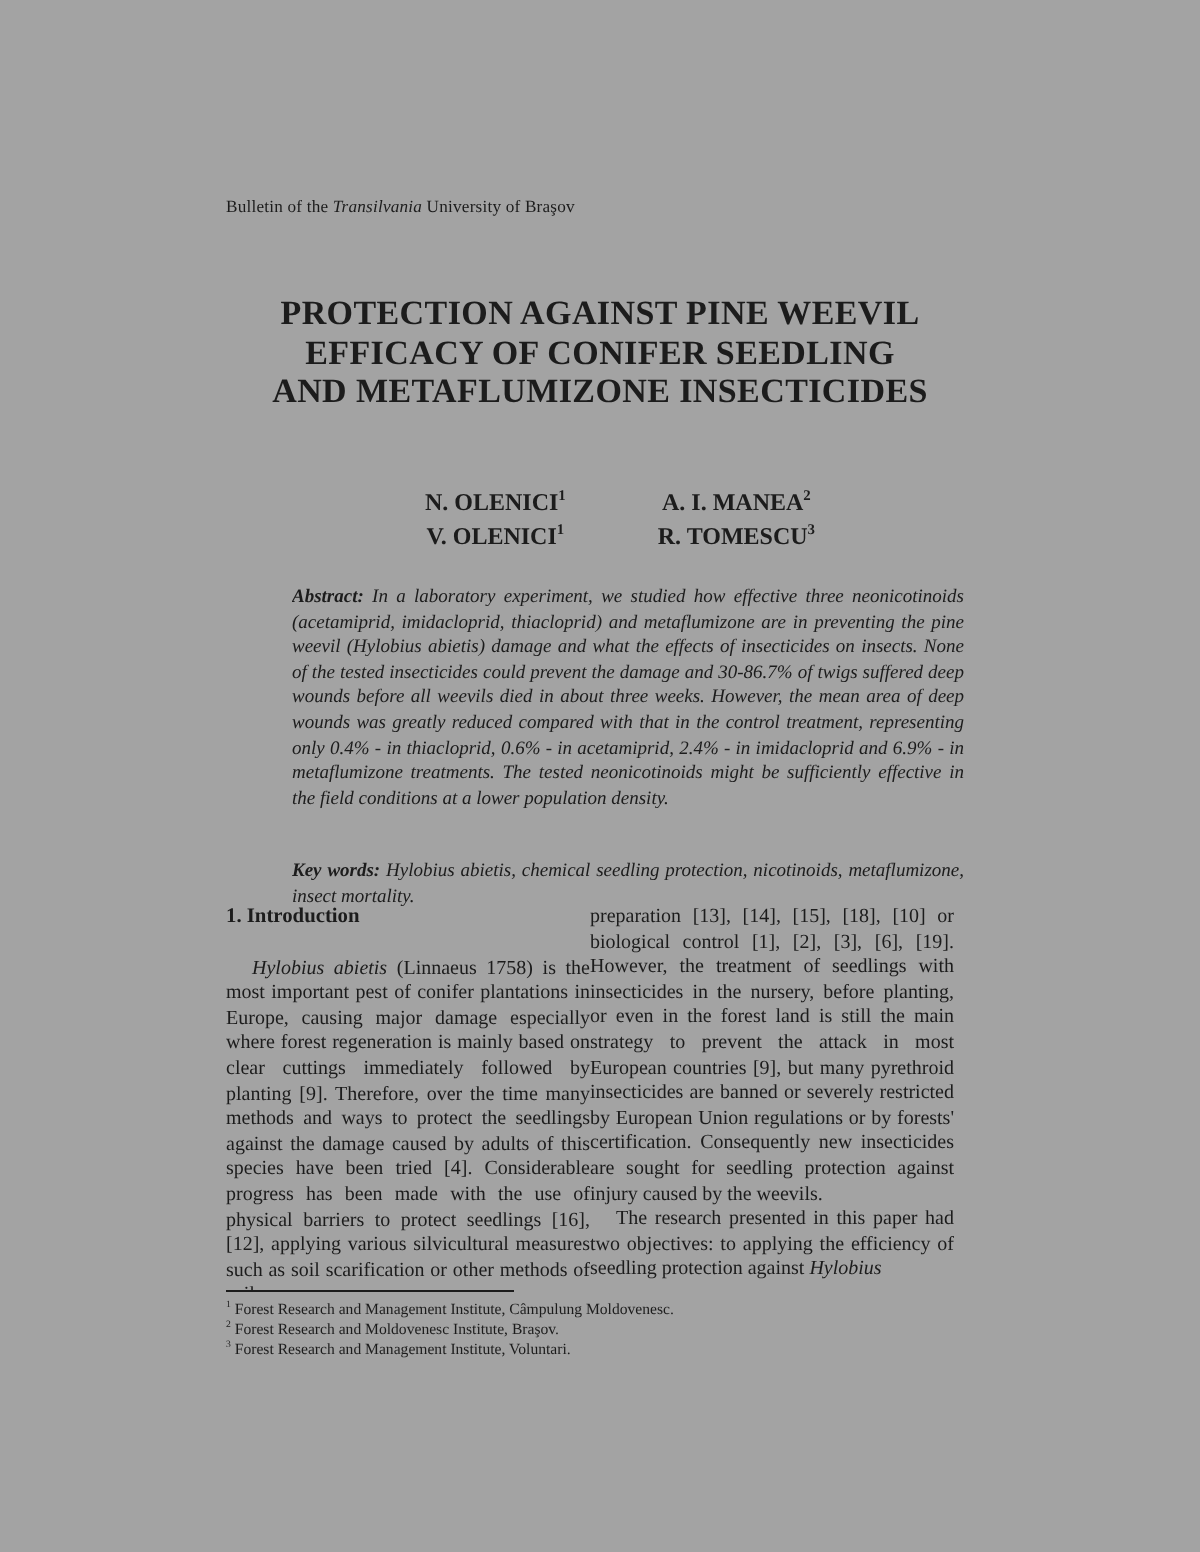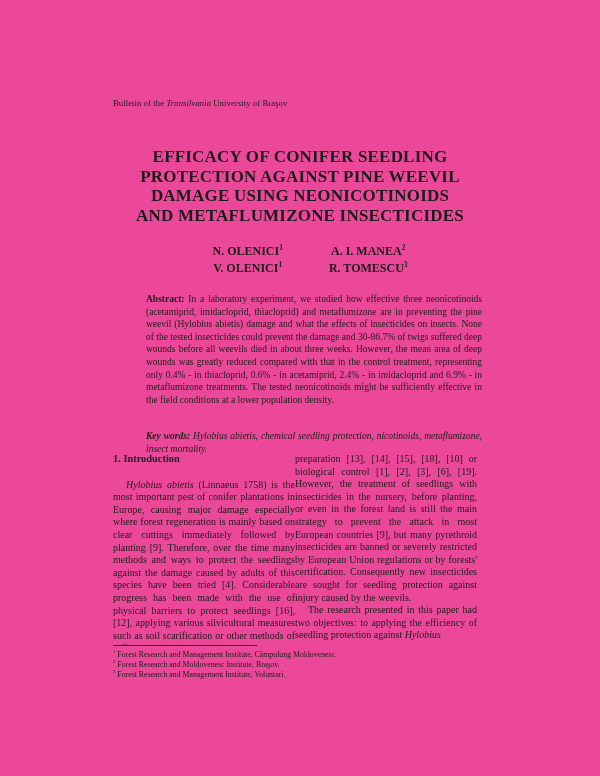--- a/index.html
+++ b/index.html
@@ -1,36 +1,36 @@
 <!DOCTYPE html>
 <html><head>
 <meta charset="utf-8">
 <style>
   html,body{margin:0;padding:0;}
   body{
     width:600px;height:776px;background:#ffffff;
     font-family:"Liberation Serif", serif;color:#1c1c1c;
   }
-  .page{position:relative;width:600px;height:776px;overflow:hidden;background:#ec4899;}
+  .page{position:relative;width:600px;height:776px;overflow:hidden;background:#a3a3a3;}
 
   .journal-header{position:absolute;left:113px;top:98px;width:374px;
     font-size:8.6px;line-height:10.8px;letter-spacing:0.1px;}
   .journal-header .it{font-style:italic;}
 
   .paper-title{position:absolute;left:113px;top:147px;width:374px;
     text-align:center;font-weight:bold;font-size:17px;line-height:19.6px;letter-spacing:0.2px;}
 
   .authors{position:absolute;left:123px;top:243px;width:374px;
     display:grid;grid-template-columns:auto auto;column-gap:46px;justify-content:center;
     font-weight:bold;font-size:12px;line-height:16.5px;}
   .authors .cell{text-align:center;}
   sup{font-size:0.62em;vertical-align:super;line-height:0;}
 
   .abstract{position:absolute;left:146px;top:293px;width:336px;max-height:136px;overflow:hidden;
-    font-size:9.5px;line-height:12.6px;text-align:justify;}
+    font-style:italic;font-size:9.5px;line-height:12.6px;text-align:justify;}
   .abstract .label{font-weight:bold;}
 
   .keywords{position:absolute;left:146px;top:430px;width:336px;max-height:28px;overflow:hidden;
     font-style:italic;font-size:9.5px;line-height:12.6px;text-align:justify;}
   .keywords .label{font-weight:bold;}
 
   .columns{position:absolute;left:113px;top:453px;width:374px;height:192px;overflow:hidden;
     display:flex;}
   .col{width:182px;font-size:10px;line-height:12.6px;text-align:justify;}
   .section-heading{font-weight:bold;font-size:10.4px;text-align:left;margin:0 0 13px 0;}
@@ -45,23 +45,22 @@
 </head>
 <body>
 
 <div class="page">
 
   <div class="journal-header">
     <div><span>Bulletin of the </span><span class="it">Transilvania</span><span> University of Braşov</span></div>
   </div>
 
   <div class="paper-title">
+    <div>PROTECTION AGAINST PINE WEEVIL</div>
     <div>EFFICACY OF CONIFER SEEDLING</div>
-    <div>PROTECTION AGAINST PINE WEEVIL</div>
-    <div>DAMAGE USING NEONICOTINOIDS</div>
     <div>AND METAFLUMIZONE INSECTICIDES</div>
   </div>
 
   <div class="authors">
     <div class="cell"><span>N. OLENICI</span><sup>1</sup></div>
     <div class="cell"><span>A. I. MANEA</span><sup>2</sup></div>
     <div class="cell"><span>V. OLENICI</span><sup>1</sup></div>
     <div class="cell"><span>R. TOMESCU</span><sup>3</sup></div>
   </div>
 

